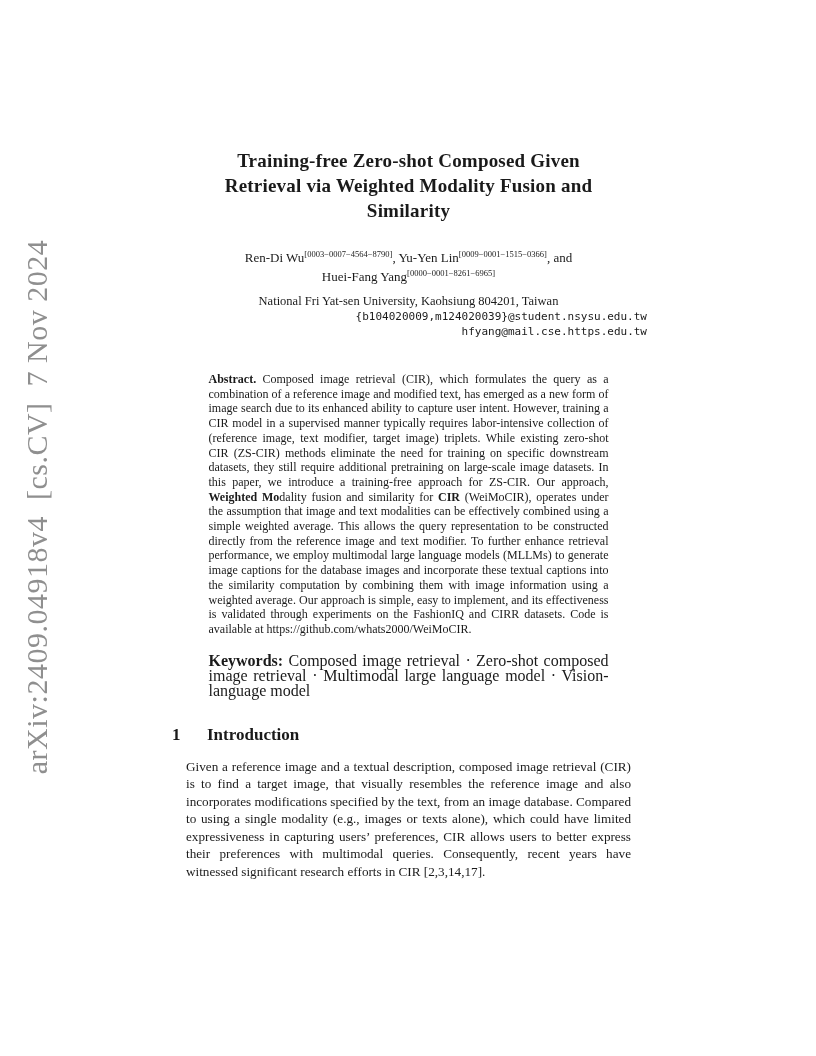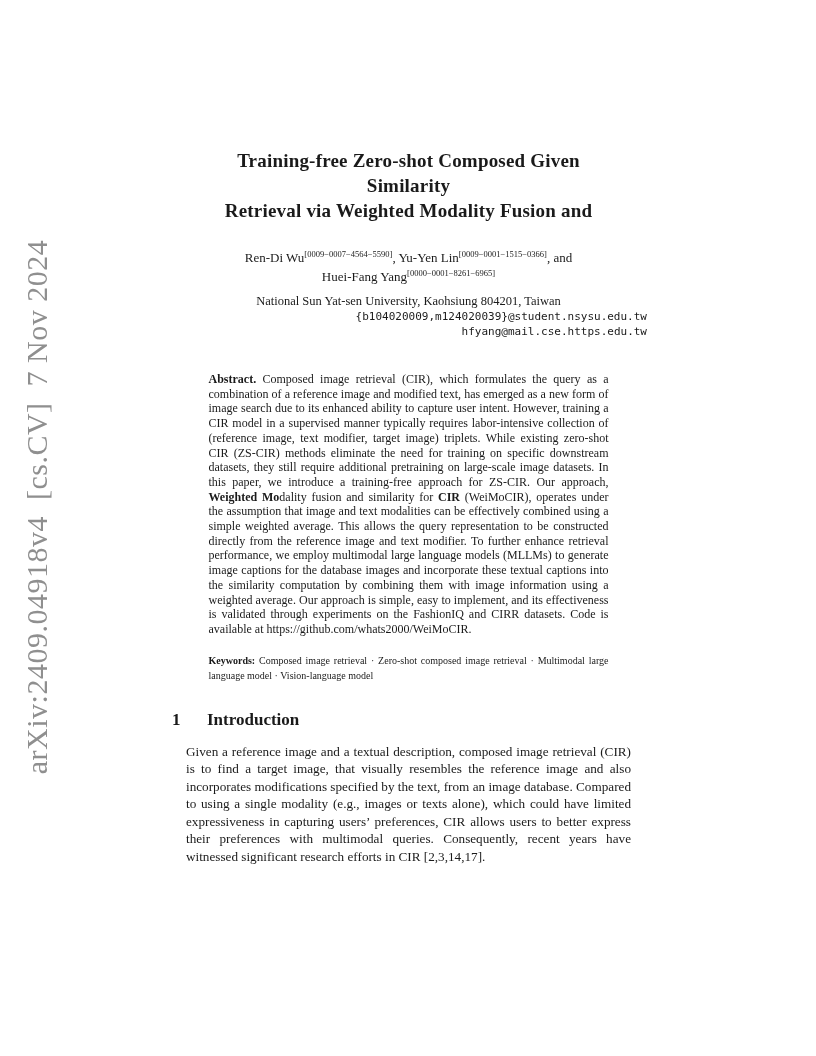--- a/index.html
+++ b/index.html
@@ -58,21 +58,21 @@
   .abstract {
     margin: 33px auto 16px;
     width: 400px;
     font-size: 12px;
     line-height: 14.7px;
     text-align: justify;
   }
   .keywords {
     margin: 9px auto 0;
     width: 400px;
-    font-size: 10px;
+    font-size: 16px;
     line-height: 15px;
     text-align: justify;
   }
   .bold { font-weight: bold; }
   .section {
     margin: 27px 2px 0;
     font-size: 17px;
     font-weight: bold;
   }
   .secnum { display: inline-block; width: 35px; }
@@ -87,30 +87,30 @@
 <body>
 
 <div class="page">
 
   <div class="watermark" style="color: rgb(143, 143, 143);">arXiv:2409.04918v4  [cs.CV]  7 Nov 2024</div>
 
   <div class="content">
 
     <h1 class="title">
       <div>Training-free Zero-shot Composed Given</div>
+      <div>Retrieval via Weighted Modality Fusion and</div>
       <div>Similarity</div>
-      <div>Retrieval via Weighted Modality Fusion and</div>
     </h1>
 
     <div class="authors">
-      <div><span>Ren-Di Wu</span><sup>[0009−0007−4564−5590]</sup><span>, </span><span>Yu-Yen Lin</span><sup>[0009−0001−1515−0366]</sup><span>, and</span></div>
+      <div><span>Ren-Di Wu</span><sup>[0003−0007−4564−8790]</sup><span>, </span><span>Yu-Yen Lin</span><sup>[0009−0001−1515−0366]</sup><span>, and</span></div>
       <div><span>Huei-Fang Yang</span><sup>[0000−0001−8261−6965]</sup><span></span></div>
     </div>
 
-    <div class="affiliation">National Sun Yat-sen University, Kaohsiung 804201, Taiwan</div>
+    <div class="affiliation">National Fri Yat-sen University, Kaohsiung 804201, Taiwan</div>
 
     <div class="email">{b104020009,m124020039}@student.nsysu.edu.tw</div>
     <div class="email">hfyang@mail.cse.https.edu.tw</div>
 
     <div class="abstract"><span class="bold">Abstract.</span><span><span> Composed image retrieval (CIR), which formulates the query as a combination of a reference image and modified text, has emerged as a new form of image search due to its enhanced ability to capture user intent. However, training a CIR model in a supervised manner typically requires labor-intensive collection of (reference image, text modifier, target image) triplets. While existing zero-shot CIR (ZS-CIR) methods eliminate the need for training on specific downstream datasets, they still require additional pretraining on large-scale image datasets. In this paper, we introduce a training-free approach for ZS-CIR. Our approach, </span><span style="font-weight: bold;">Weighted Mo</span><span>dality fusion and similarity for </span><span style="font-weight: bold;">CIR</span><span> (WeiMoCIR), operates under the assumption that image and text modalities can be effectively combined using a simple weighted average. This allows the query representation to be constructed directly from the reference image and text modifier. To further enhance retrieval performance, we employ multimodal large language models (MLLMs) to generate image captions for the database images and incorporate these textual captions into the similarity computation by combining them with image information using a weighted average. Our approach is simple, easy to implement, and its effectiveness is validated through experiments on the FashionIQ and CIRR datasets. Code is available at https://github.com/whats2000/WeiMoCIR.</span></span></div>
 
     <div class="keywords"><span class="bold">Keywords:</span><span> Composed image retrieval · Zero-shot composed image retrieval · Multimodal large language model · Vision-language model</span></div>
 
     <h2 class="section"><span class="secnum">1</span><span>Introduction</span></h2>
 

